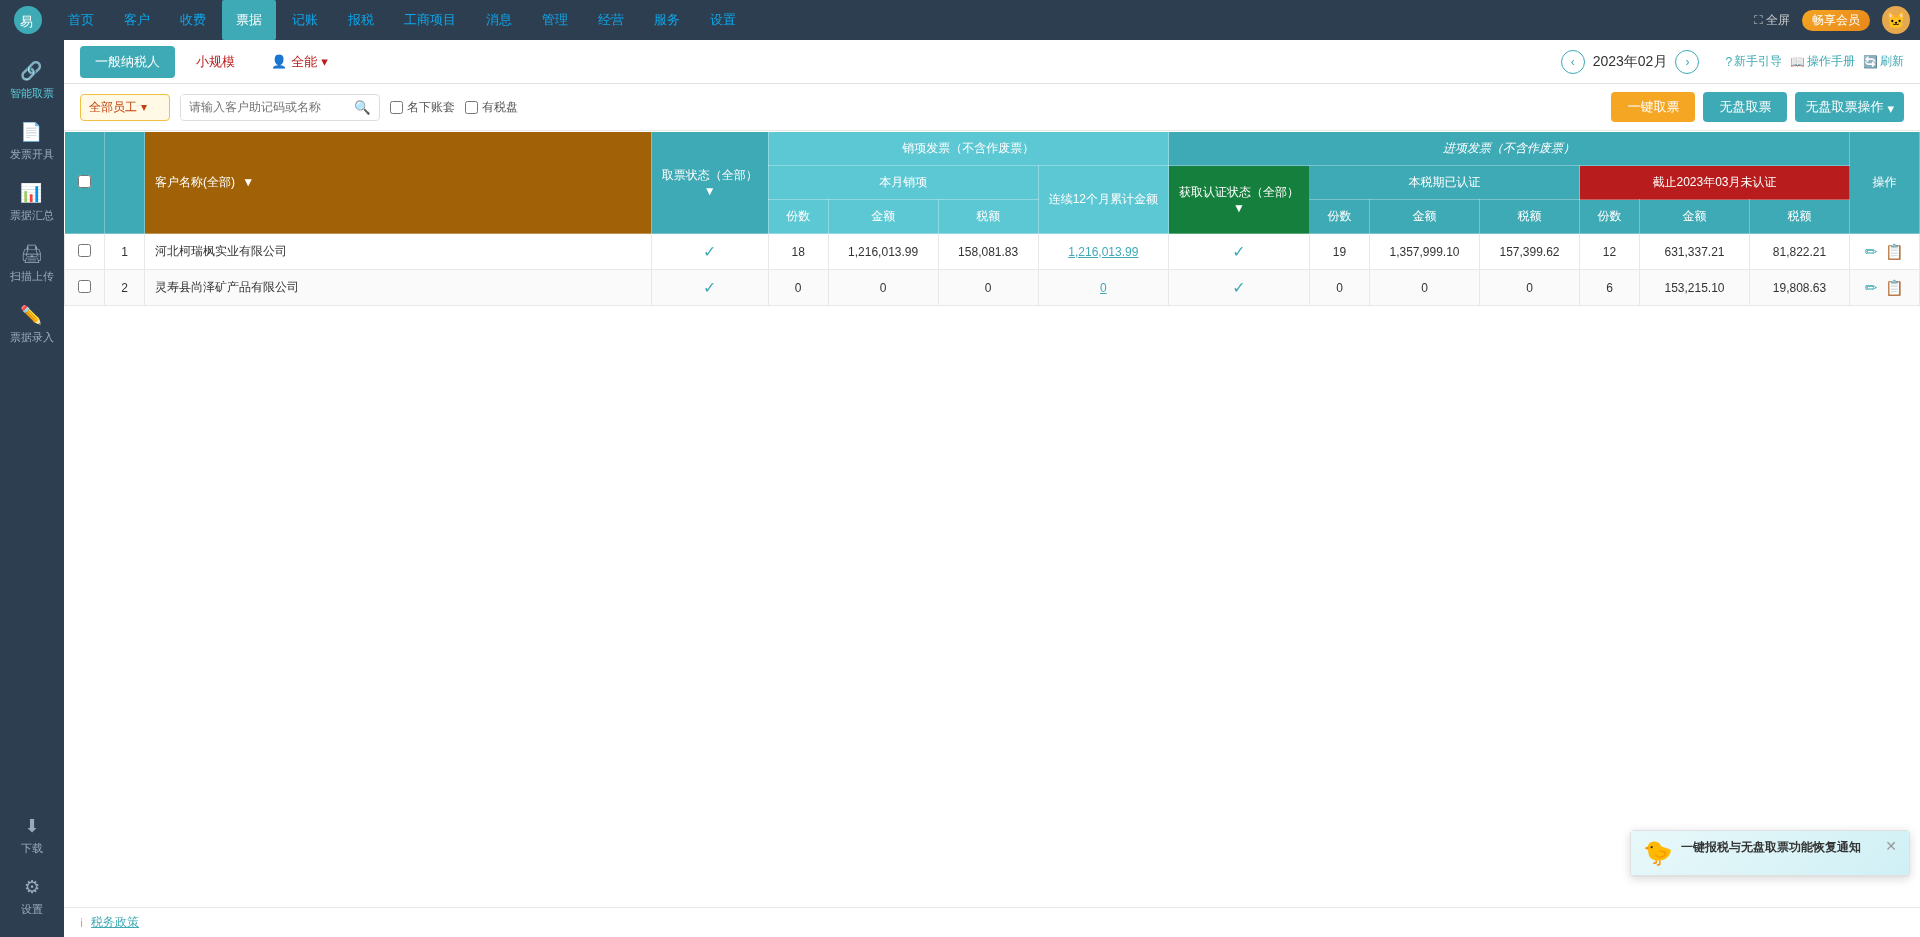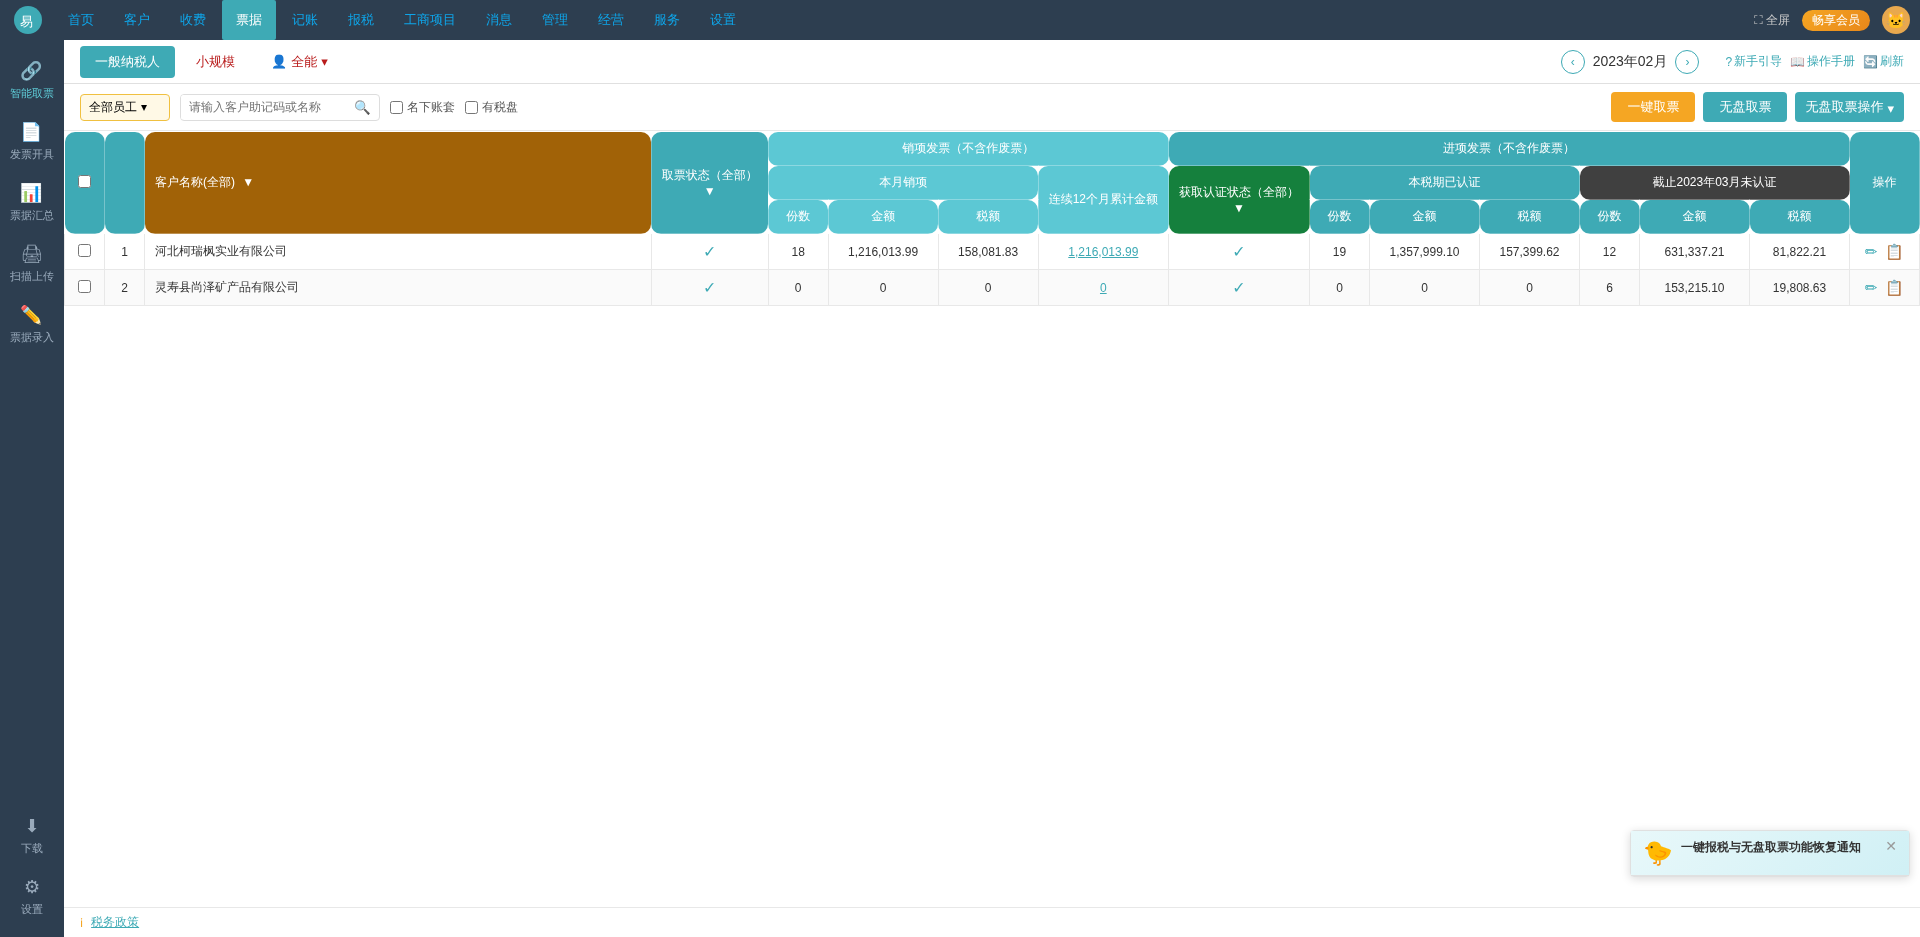--- a/index.html
+++ b/index.html
@@ -167,21 +167,21 @@
       gap: 10px;
       border-bottom: 1px solid #e8e8e8;
       flex-shrink: 0;
     }
     .filter-select {
       background: #fff9e6;
       border: 1px solid #f0c040;
       border-radius: 4px;
       padding: 4px 8px;
       font-size: 12px;
-      color: #000000;
+      color: #c2410c;
       display: flex; align-items: center; gap: 4px;
       cursor: pointer;
       min-width: 90px;
     }
     .search-box {
       display: flex;
       align-items: center;
       border: 1px solid #ddd;
       border-radius: 4px;
       overflow: hidden;
@@ -327,21 +327,20 @@
       align-items: center;
       gap: 8px;
       font-size: 12px;
       color: #f5a623;
       flex-shrink: 0;
     }
 
     .header-row1 th, .header-row2 th {
       background: #3eaab5;
       color: #fff;
-      border-radius: 10px;
     }
     .header-row1 .th-sales-main {
       background: #5cc8d4;
     }
 
     .row-striped { background: #fff; }
     .row-striped:nth-child(even) { background: #fafafa; }
   </style>
 </head>
 <body>
@@ -474,42 +473,42 @@
               <span>客户名称(全部)</span>
               <span style="color:#fff; margin-left:4px;">▼</span>
             </th>
             <th rowspan="3" style="background:#3eaab5; border:1px solid rgba(255,255,255,0.3);">
               <div>取票状态（全部）</div>
               <span style="color:#fff;">▼</span>
             </th>
             <th colspan="4" class="th-sales-main" style="background:#5cc8d4; border:1px solid rgba(255,255,255,0.3);">
               <span>销项发票（不含作废票）</span>
             </th>
-            <th colspan="7" style="background:#3eaab5; border:1px solid rgba(255,255,255,0.3);">
+            <th colspan="7" style="background:#3eaab5; border:1px solid rgba(255,255,255,0.3);font-style:italic;">
               <span>进项发票（不含作废票）</span>
             </th>
             <th rowspan="3" class="col-ops" style="background:#3eaab5; border:1px solid rgba(255,255,255,0.3);">
               <span>操作</span>
             </th>
           </tr>
           <tr class="header-row2">
             <th colspan="3" style="background:#5cc8d4; border:1px solid rgba(255,255,255,0.3);">
               <span>本月销项</span>
             </th>
             <th rowspan="2" style="background:#5cc8d4; border:1px solid rgba(255,255,255,0.3); min-width:110px;">
               <span>连续12个月累计金额</span>
             </th>
             <th rowspan="2" style="background:#15803d; border:1px solid rgba(255,255,255,0.3);">
               <div>获取认证状态（全部）</div>
               <span style="color:#fff;">▼</span>
             </th>
             <th colspan="3" style="background:#3eaab5; border:1px solid rgba(255,255,255,0.3);">
               <span>本税期已认证</span>
             </th>
-            <th colspan="3" style="background:#404040; border:1px solid rgba(255,255,255,0.3);">
+            <th colspan="3" style="background:#b91c1c; border:1px solid rgba(255,255,255,0.3);">
               <span>截止2023年03月未认证</span>
             </th>
           </tr>
           <tr class="header-row2">
             <th style="background:#5cc8d4; border:1px solid rgba(255,255,255,0.3);">份数</th>
             <th style="background:#5cc8d4; border:1px solid rgba(255,255,255,0.3);">金额</th>
             <th style="background:#5cc8d4; border:1px solid rgba(255,255,255,0.3);">税额</th>
             <th style="background:#3eaab5; border:1px solid rgba(255,255,255,0.3);">份数</th>
             <th style="background:#3eaab5; border:1px solid rgba(255,255,255,0.3);">金额</th>
             <th style="background:#3eaab5; border:1px solid rgba(255,255,255,0.3);">税额</th>

